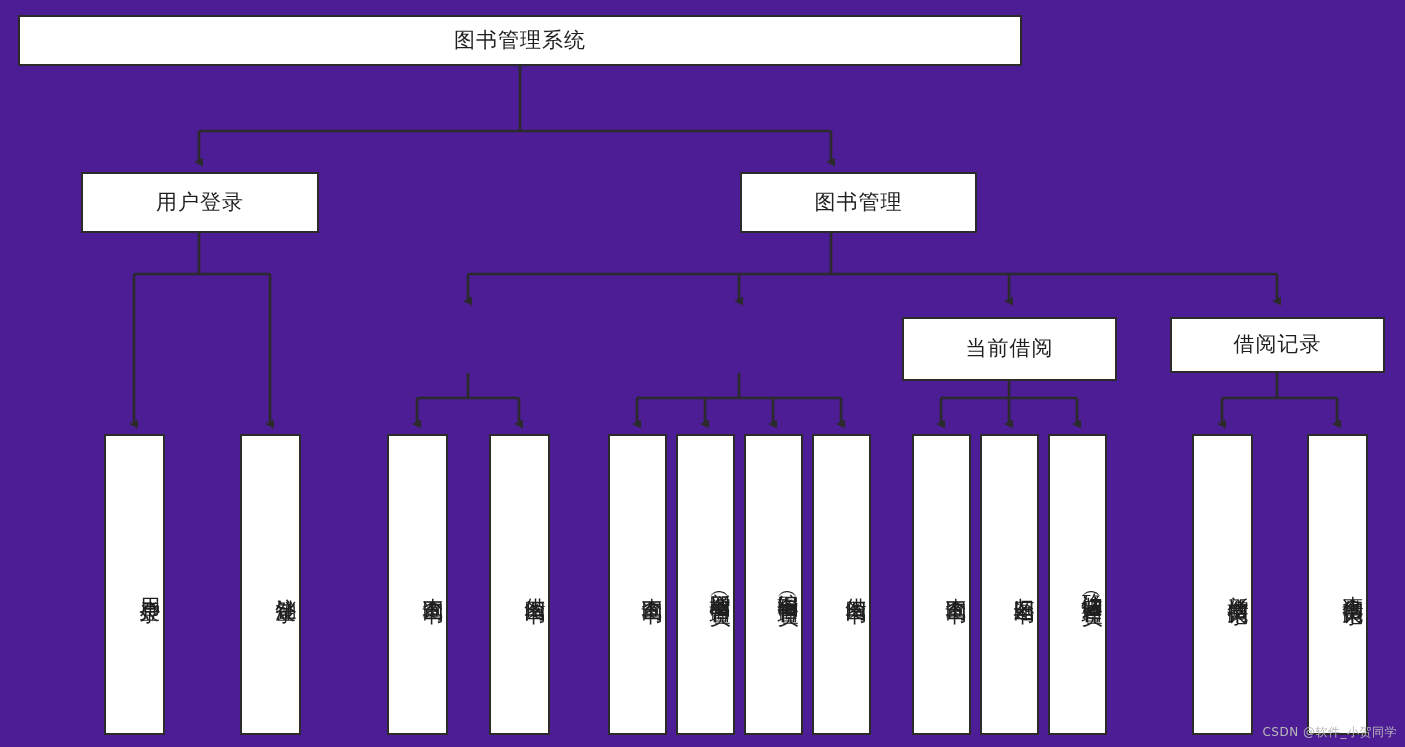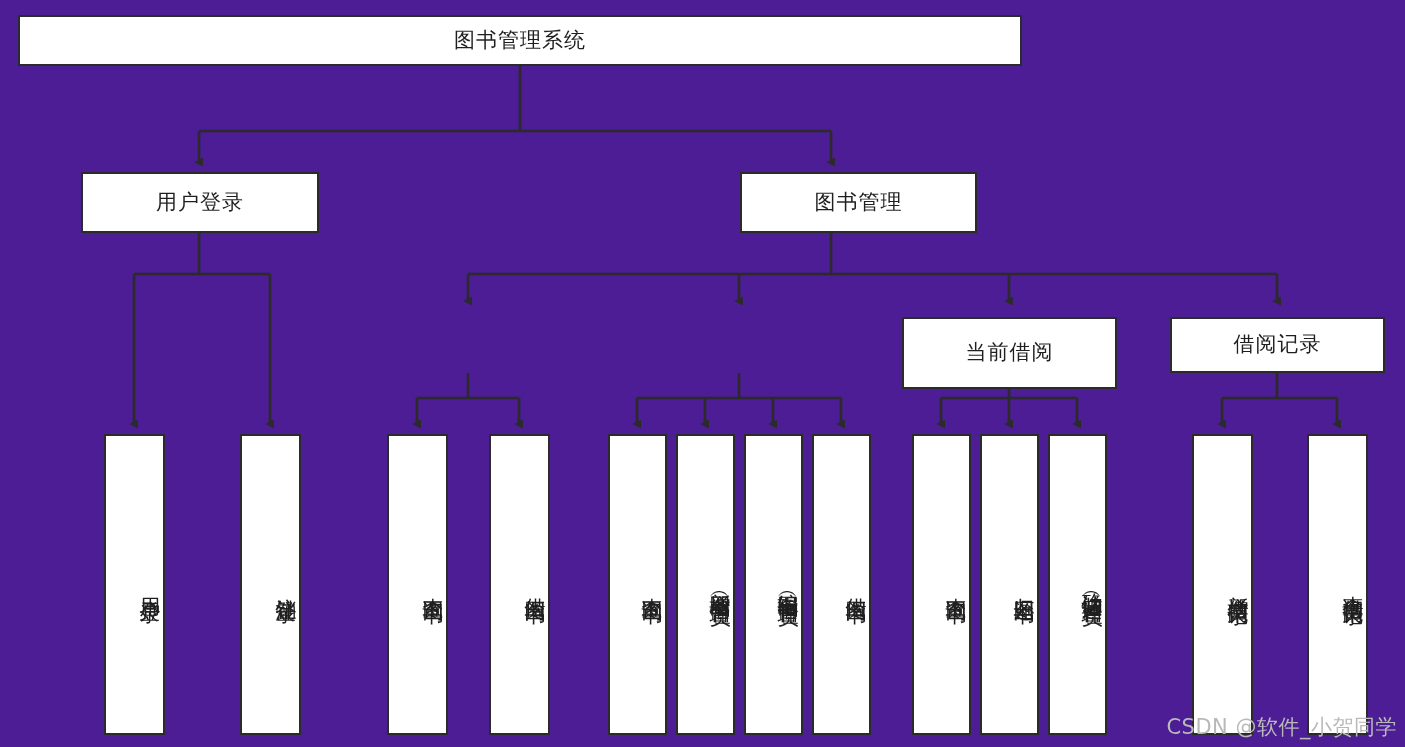--- a/index.html
+++ b/index.html
@@ -53,21 +53,21 @@
     align-items:flex-start;
   }
   .node .lbl{
     display:block;
     white-space:pre;
   }
   .watermark{
     position:absolute;
     right:8px;
     bottom:6px;
-    font-size:21px;
+    font-size:12px;
     color:#b9b9b9;
     letter-spacing:0.5px;
     z-index:5;
     user-select:none;
     white-space:nowrap;
   }
 </style>
 </head>
 <body>
 
@@ -136,21 +136,21 @@
   <div class="node h" style="left:81px; top:172px; width:238px; height:61px;">
     <span class="lbl">用户登录</span>
   </div>
 
   <div class="node h" style="left:712px; top:172px; width:237px; height:61px;margin-left:28px;">
     <span class="lbl">图书管理</span>
   </div>
 
 
 
-  <div class="node h" style="left:902px; top:317px; width:215px; height:72px;">
+  <div class="node h" style="left:902px; top:317px; width:215px; height:64px;">
     <span class="lbl">当前借阅</span>
   </div>
 
   <div class="node h" style="left:1170px; top:317px; width:215px; height:56px;">
     <span class="lbl">借阅记录</span>
   </div>
 
   <div class="node v" style="left:104px; top:434px; width:61px; height:301px;">
     <span class="lbl">用户登录</span>
   </div>

